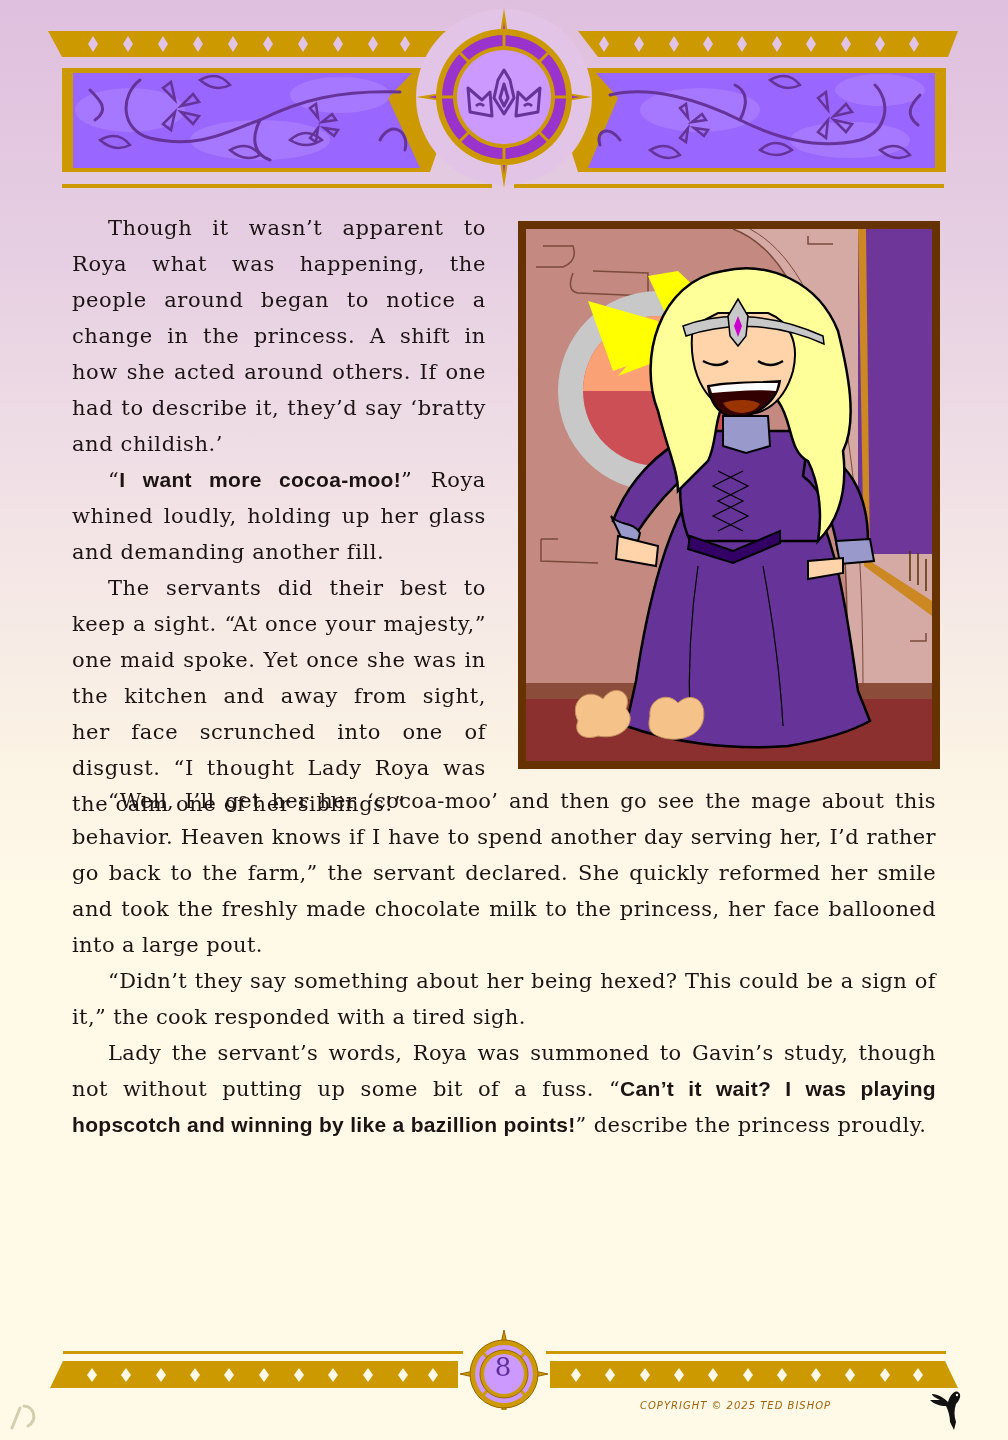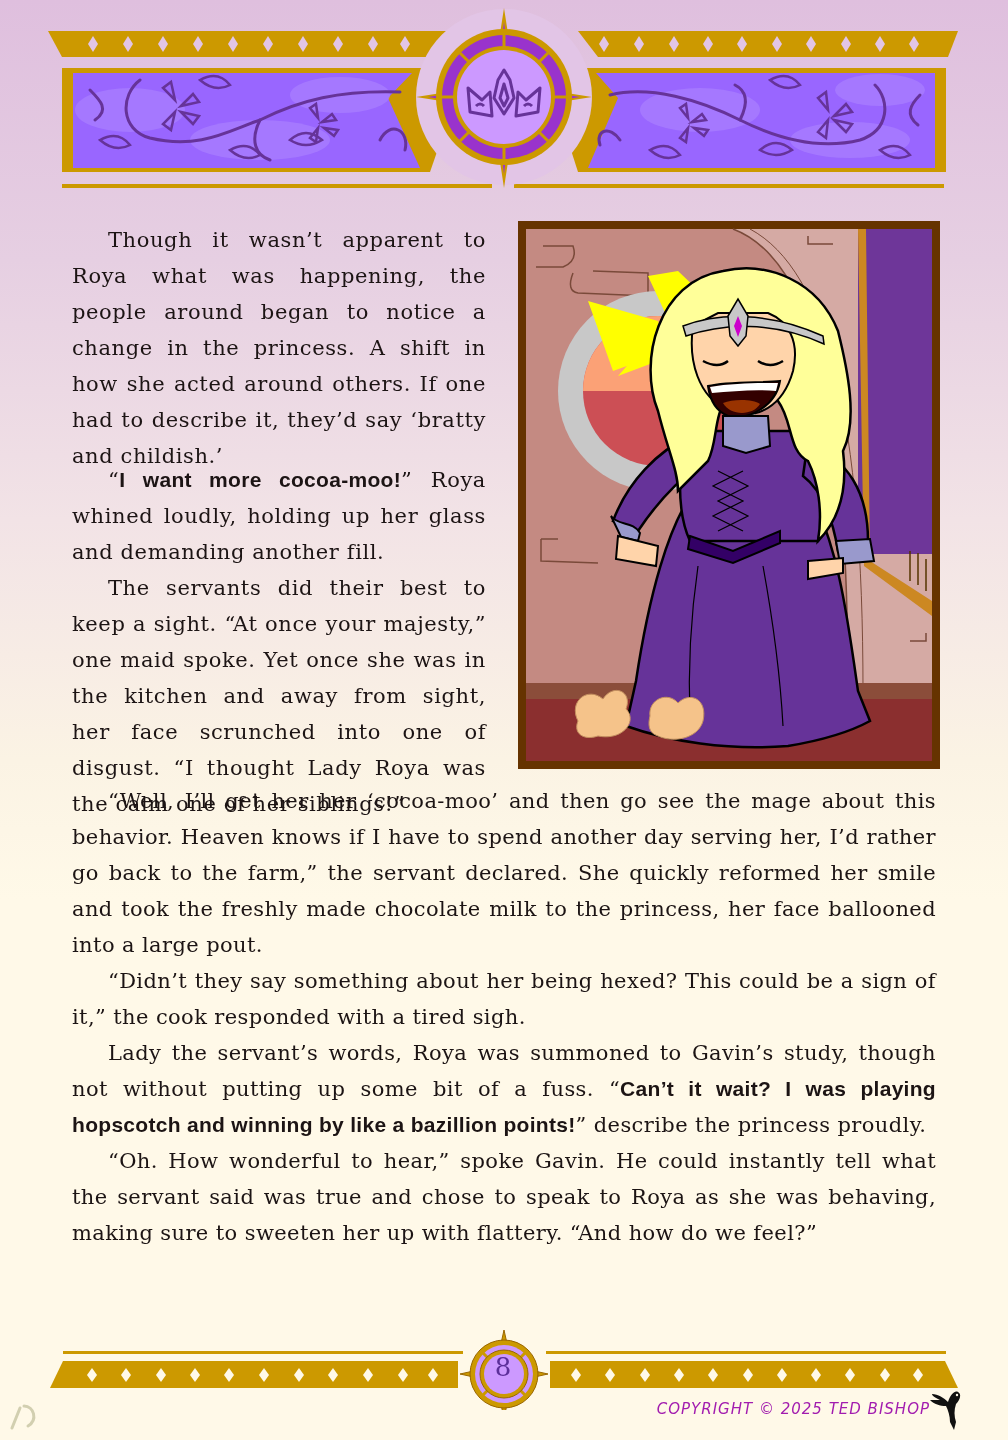--- a/index.html
+++ b/index.html
@@ -32,23 +32,23 @@
   #illustration { left: 518px; top: 221px; width: 422px; height: 548px; }
 
   
   #footer-ornament { left: 0; top: 1320px; width: 1008px; height: 90px; }
   #page-number {
     left: 474px; top: 1352px; width: 58px; text-align: center;
     font-family: "DejaVu Serif", serif; font-size: 26px; color: #5c2f9a;
     line-height: 30px;
   }
   #copyright {
-    left: 640px; top: 1400px; width: 290px; text-align: right;
+    left: 640px; top: 1400px; width: 290px; 
     font-family: "DejaVu Sans", sans-serif; font-style: italic;
-    font-size: 15px; letter-spacing: 1px; color: #a21caf;
+    font-size: 10px; letter-spacing: 1px; color: #a16207;
   }
   #bird-logo { left: 928px; top: 1386px; width: 36px; height: 46px; }
   #corner-mark { left: 8px; top: 1402px; width: 34px; height: 28px; }
 </style>
 </head>
 <body>
 
 <svg id="header-ornament" class="abs" viewBox="0 0 1008 200">
   <defs>
     <g id="diamond">
@@ -150,21 +150,21 @@
       <path d="M468,88 L482,100 L490,92 L492,116 L470,112 Z"></path>
       <path d="M540,88 L526,100 L518,92 L516,116 L538,112 Z"></path>
       <path d="M504,70 L498,80 L494,98 L504,114 L514,98 L510,80 Z"></path>
       <path d="M504,84 L500,98 L504,106 L508,98 Z"></path>
       <path d="M476,106 q4,-4 8,0 M524,106 q4,-4 8,0"></path>
     </g>
   </g>
 </svg>
 
 <div id="col-narrow" class="abs">
-  <p class="para" style="position:relative; top:12px;">
+  <p class="para" style="position:relative; top:0;">
     <span class="indent"></span><span>Though it wasn’t apparent to Roya what was happening, the people around began to notice a change in the princess. A shift in how she acted around others. If one had to describe it, they’d say ‘bratty and childish.’</span>
   </p>
   <p class="para" style="position:relative; top:0;">
     <span class="indent"></span><span>“</span><span class="shout">I want more cocoa-moo!</span><span>”</span><span> Roya whined loudly, holding up her glass and demanding another fill.</span>
   </p>
   <p class="para" style="position:relative; top:0;">
     <span class="indent"></span><span>The servants did their best to keep a sight. “At once your majesty,” one maid spoke. Yet once she was in the kitchen and away from sight, her face scrunched into one of disgust. “I thought Lady Roya was the calm one of her siblings!”</span>
   </p>
 </div>
 
@@ -247,23 +247,20 @@
 
 <div id="col-wide" class="abs">
   <p class="para" style="position:relative; top:0; letter-spacing:0.4px;">
     <span class="indent"></span><span>“Well, I’ll get her her ‘cocoa-moo’ and then go see the mage about this behavior. Heaven knows if I have to spend another day serving her, I’d rather go back to the farm,” the servant declared. She quickly reformed her smile and took the freshly made chocolate milk to the princess, her face ballooned into a large pout.</span>
   </p>
   <p class="para" style="position:relative; top:0; letter-spacing:0.4px;">
     <span class="indent"></span><span>“Didn’t they say something about her being hexed? This could be a sign of it,” the cook responded with a tired sigh.</span>
   </p>
   <p class="para" style="position:relative; top:0; letter-spacing:0.4px;">
     <span class="indent"></span><span>Lady the servant’s words, Roya was summoned to Gavin’s study, though not without putting up some bit of a fuss. “</span><span class="shout">Can’t it wait? I was playing hopscotch and winning by like a bazillion points!</span><span>” describe the princess proudly.</span>
-  </p>
-  <p class="para" style="position:relative; top:0; letter-spacing:0.4px;">
-    <span class="indent"></span><span>“Oh. How wonderful to hear,” spoke Gavin. He could instantly tell what the servant said was true and chose to speak to Roya as she was behaving, making sure to sweeten her up with flattery. “And how do we feel?”</span>
   </p>
 </div>
 
 <svg id="footer-ornament" class="abs" viewBox="0 1320 1008 90">
   <defs>
     <g id="fdiamond">
         <path d="M0,-7 L5,0 L0,7 L-5,0 Z" fill="#fff9e8"></path>
       </g>
   </defs>
   <rect x="63" y="1351" width="400" height="3" fill="#cc9900"></rect>

